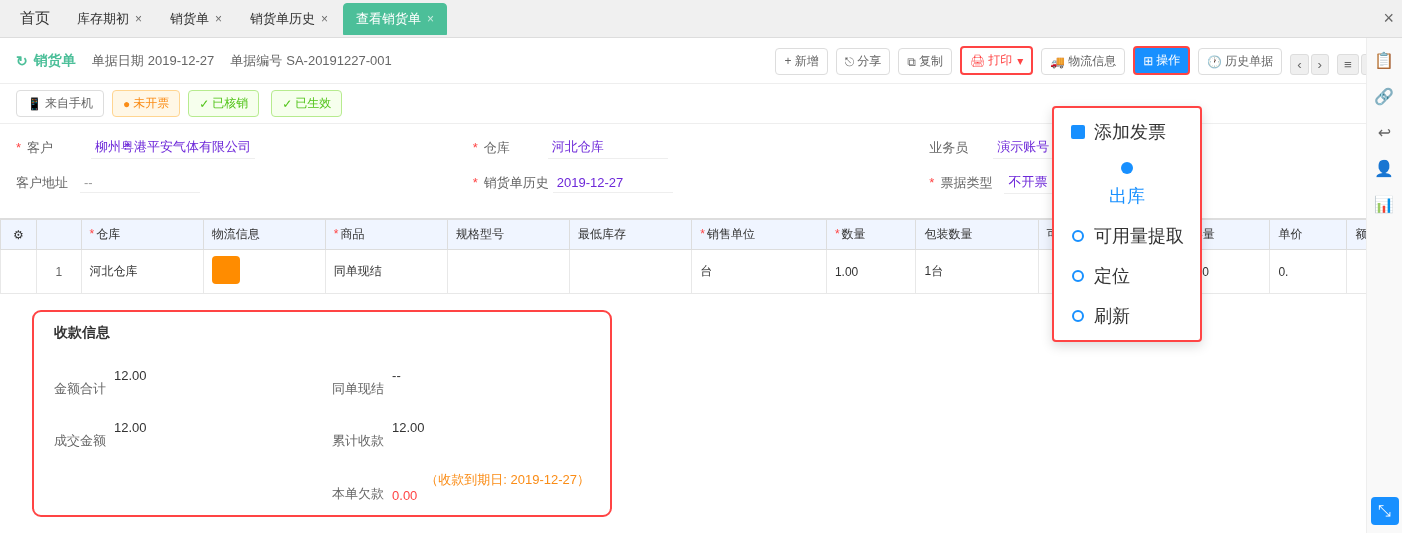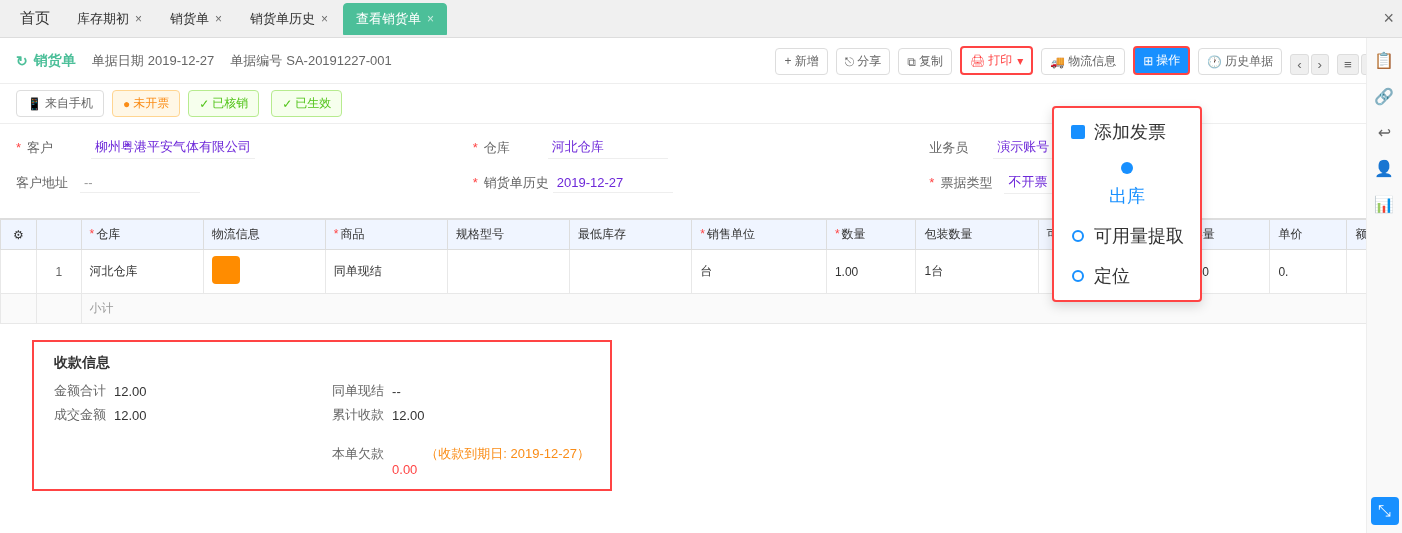--- a/index.html
+++ b/index.html
@@ -79,27 +79,27 @@
     }
     thead th .required-star { color: #ff4444; }
     tbody tr { background: #fff; }
     tbody td { padding: 6px 8px; border: 1px solid #e8e8e8; white-space: nowrap; }
     .subtotal-row td { background: #fafafa; color: #999; }
     .gear-col { width: 36px; text-align: center; }
     .row-num { text-align: center; color: #666; }
 
     
     .payment-box {
-      border: 2px solid #ff4444; border-radius: 0; padding: 12px 20px; margin: 8px 16px;
+      border: 2px solid #ff4444; border-radius: 9px; padding: 12px 20px; margin: 8px 16px;
       background: #fff; display: inline-block; min-width: 520px;
     }
     .payment-title { font-weight: bold; font-size: 14px; margin-bottom: 10px; }
     .payment-grid { display: grid; grid-template-columns: 1fr 1fr; gap: 6px 20px; }
     .payment-item { display: flex; align-items: center; gap: 8px; }
-    .payment-label { color: #666; white-space: nowrap; }
+    .payment-label { color: #666; white-space: nowrap; margin-top: 28px; }
     .payment-value { color: #333; }
     .payment-value.red { color: #ff4444; margin-top: 32px; }
     .payment-value.orange { color: #fa8c16; }
 
     
     .dropdown-menu {
       position: absolute; top: 68px; right: 200px; background: #fff;
       border: 2px solid #ff4444; border-radius: 4px; box-shadow: 0 4px 12px rgba(0,0,0,0.15);
       z-index: 100; min-width: 120px; padding: 4px 0;
     }
@@ -295,25 +295,20 @@
             <td></td>
             <td></td>
             <td>台</td>
             <td>1.00</td>
             <td>1台</td>
             <td></td>
             <td>12.00</td>
             <td>0.</td>
             <td></td>
           </tr>
-          <tr class="subtotal-row">
-            <td></td>
-            <td></td>
-            <td colspan="12">小计</td>
-          </tr>
         </tbody>
       </table>
     </div>
   </div>
 
   <div style="padding:8px 16px;">
     <div class="payment-box">
       <div class="payment-title">收款信息</div>
       <div class="payment-grid">
         <div class="payment-item">
@@ -359,20 +354,26 @@
         <span class="icon-circle-outline"></span>
       </span>
       <span>可用量提取</span>
     </div>
     <div class="dropdown-item">
       <span class="dropdown-icon">
         <span class="icon-circle-outline"></span>
       </span>
       <span>定位</span>
     </div>
+    <div class="dropdown-item">
+      <span class="dropdown-icon">
+        <span class="icon-circle-outline"></span>
+      </span>
+      <span>刷新</span>
+    </div>
   </div>
 
   <div class="right-sidebar">
     <div class="sidebar-icon">📋</div>
     <div class="sidebar-icon">🔗</div>
     <div class="sidebar-icon">↩</div>
     <div class="sidebar-icon">👤</div>
     <div class="sidebar-icon">📊</div>
     <div class="sidebar-icon active" style="background:#1890ff;color:#fff;margin-top:auto;">⤡</div>
   </div>

